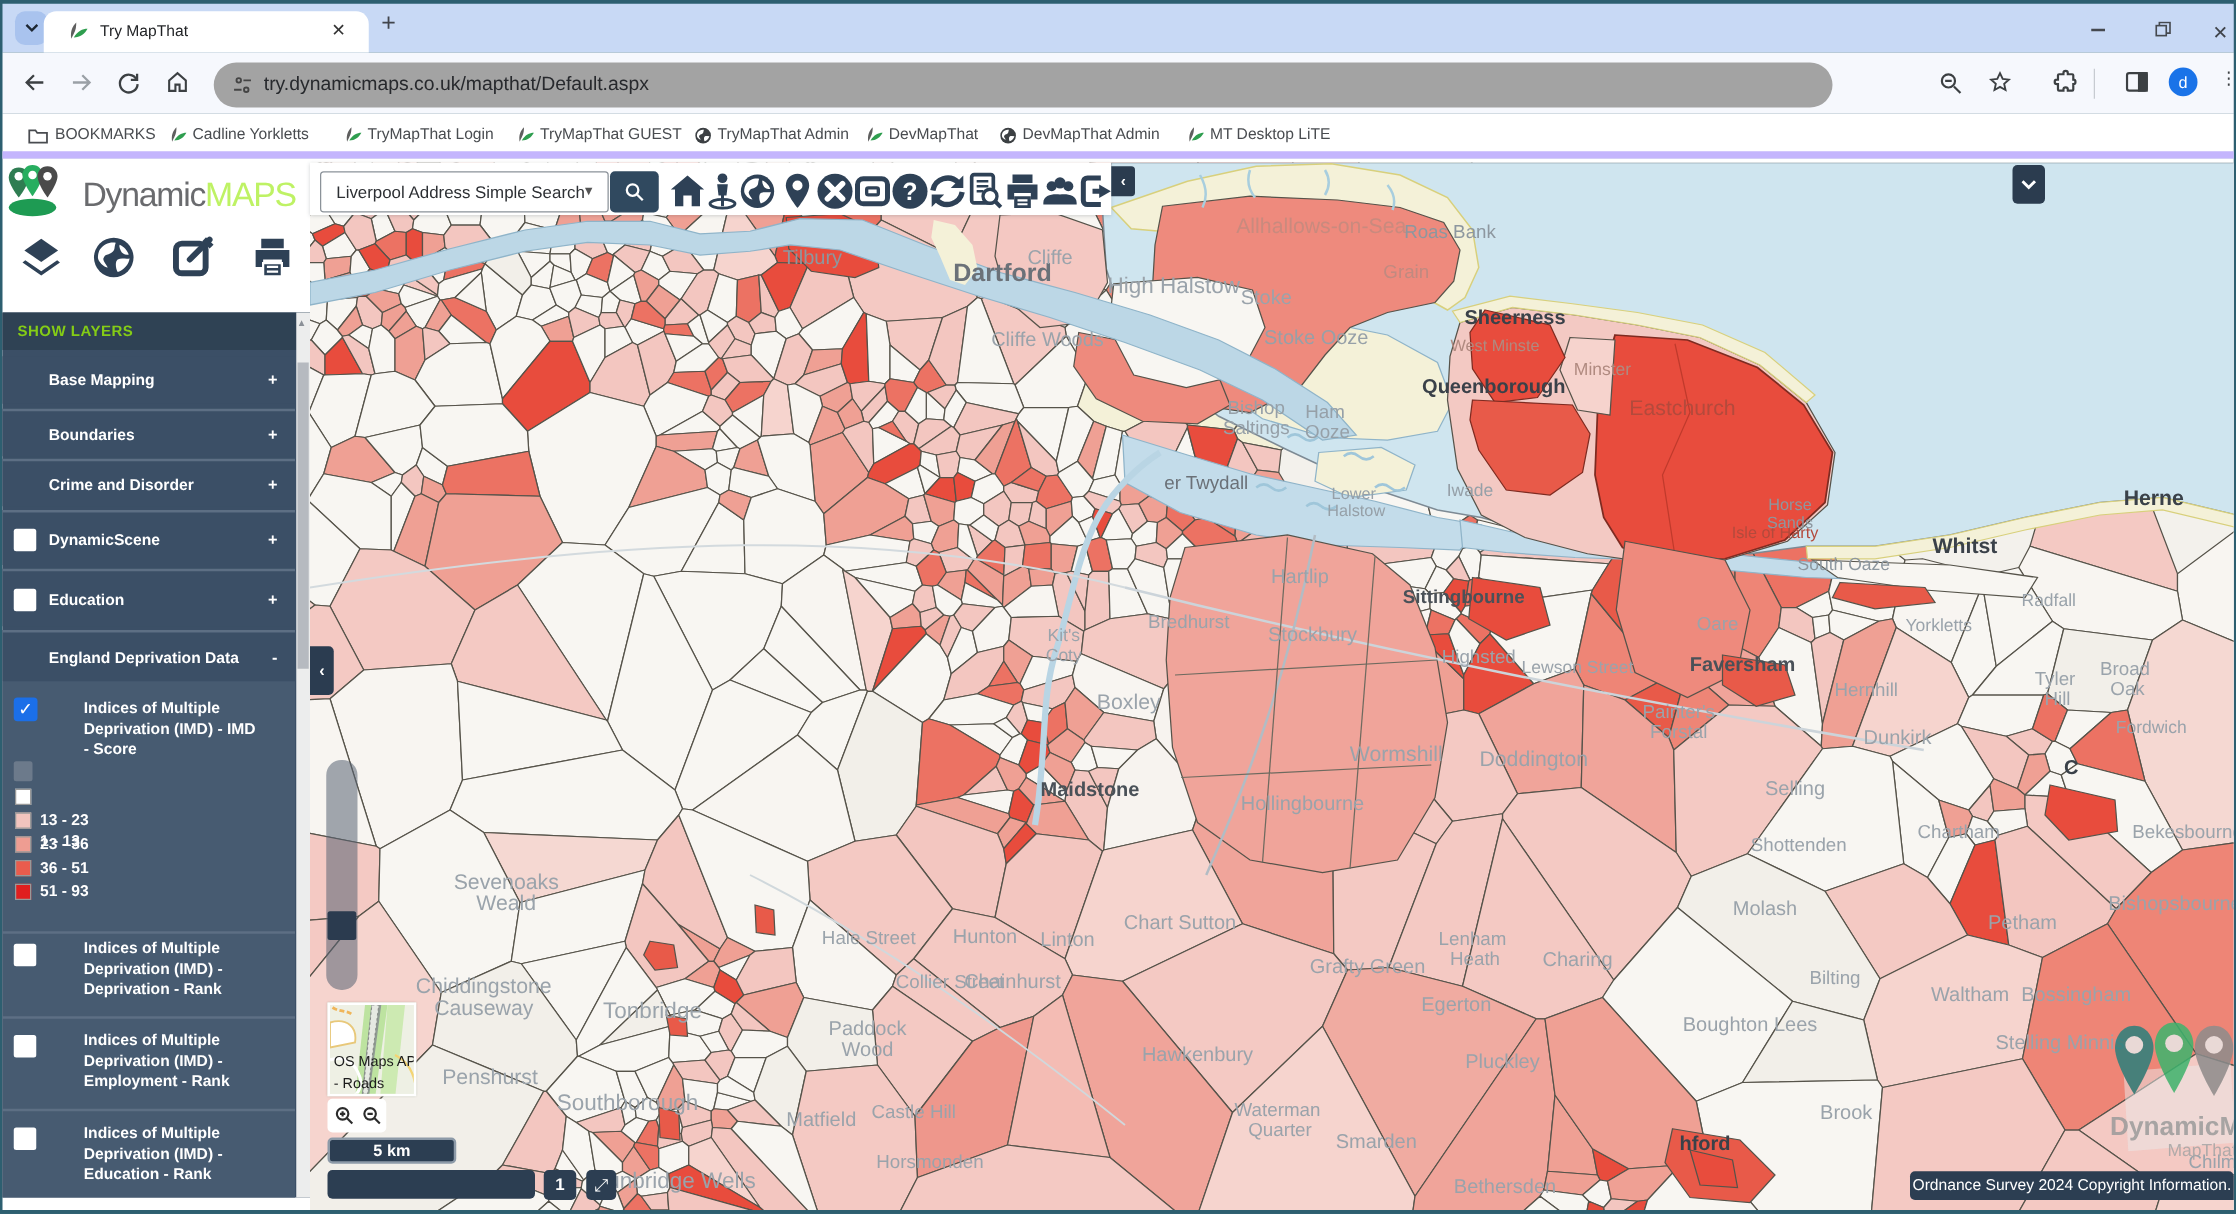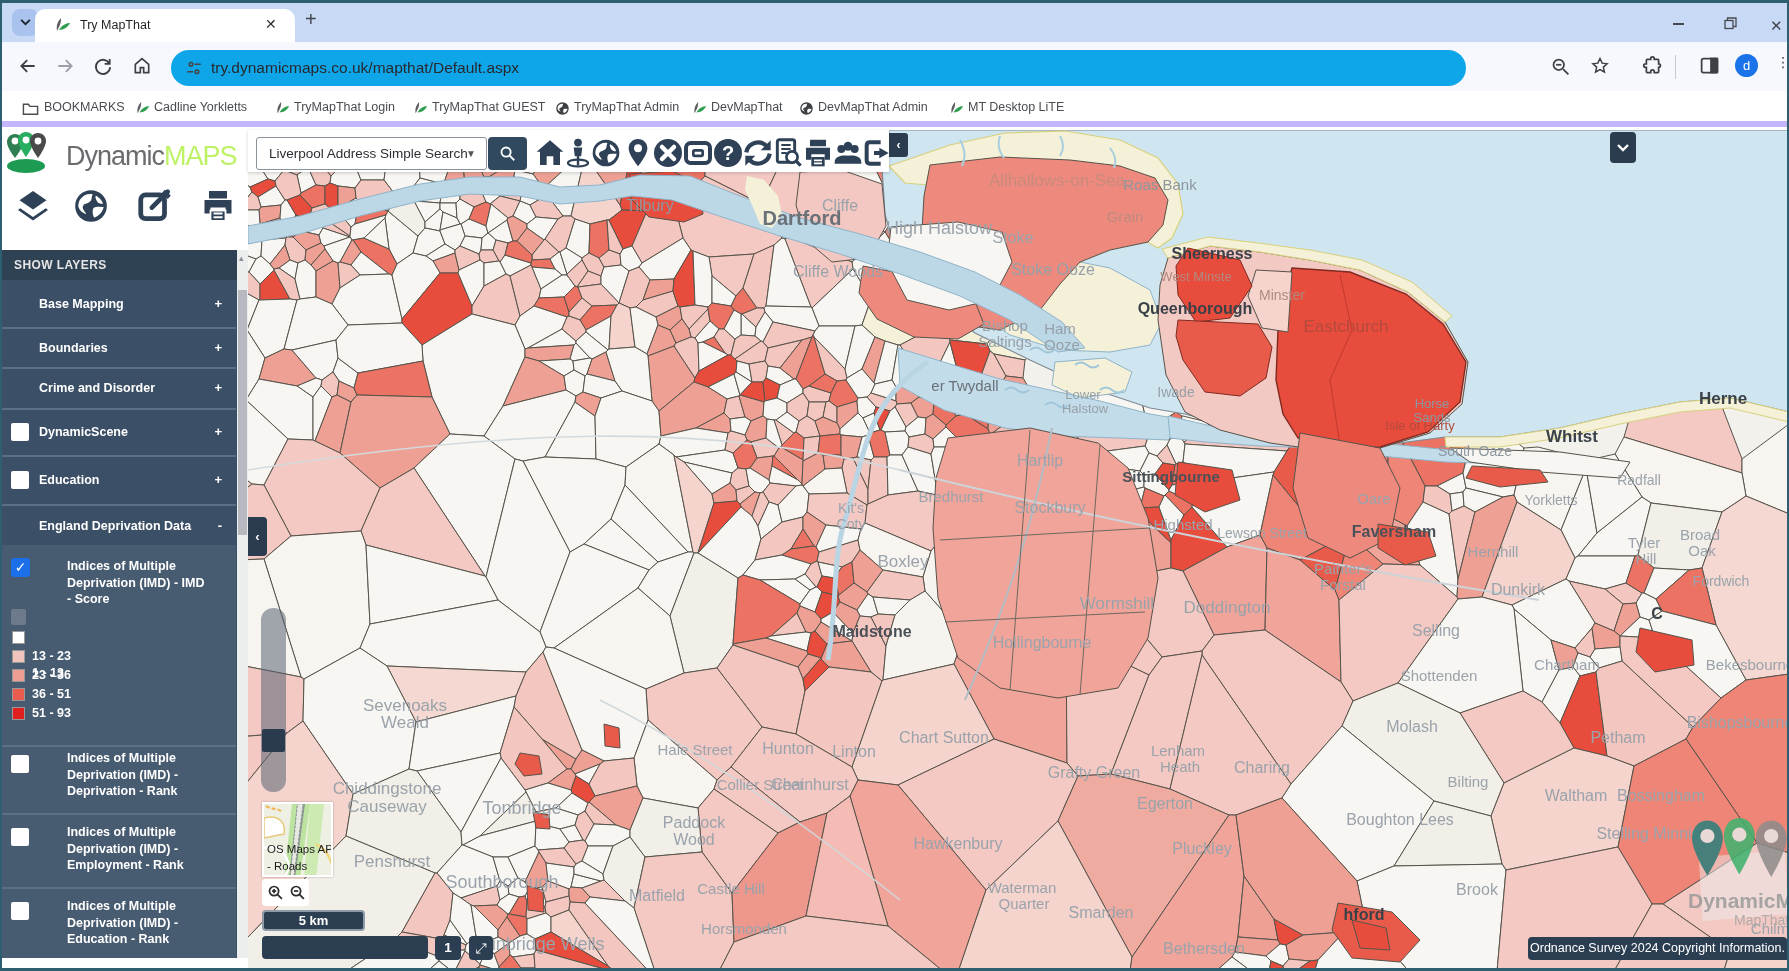--- a/index.html
+++ b/index.html
@@ -7,30 +7,30 @@
 #win{position:relative;width:1789px;height:971px;overflow:hidden;background:#2d5f70;}
 .abs{position:absolute;}
 
 #tabstrip{left:2px;top:3px;width:1785px;height:39px;background:#c8d9f5;}
 #chevbtn{left:10px;top:6px;width:26px;height:27px;background:#a9c3ee;border-radius:8px;color:#1d2733;font-size:13px;text-align:center;line-height:26px;font-weight:bold;}
 #tab{left:33px;top:6px;width:260px;height:33px;background:#ffffff;border-radius:10px 10px 0 0;}
 #tabtitle{left:45px;top:9px;font-size:12.5px;color:#1f2124;}
 #tabx{left:230px;top:7px;font-size:14px;color:#333;}
 #newtab{left:303px;top:5px;font-size:20px;color:#41454c;font-weight:300;}
 #toolbar{left:2px;top:42px;width:1785px;height:49px;background:#f6f8fd;}
-#urlpill{left:169px;top:8px;width:1295px;height:36px;background:#0ea5e9;border-radius:18px;text-decoration:underline;}
+#urlpill{left:169px;top:8px;width:1295px;height:36px;background:#a3a3a3;border-radius:18px;text-decoration:underline;}
 #urltext{left:40px;top:9px;font-size:15.5px;color:#27292d;}
 #bookbar{left:2px;top:91px;width:1785px;height:36px;background:#ffffff;border-bottom:6px solid #c4b5fd;}
 .bkitem{top:9px;font-size:12.5px;color:#494c50;white-space:nowrap;}
 
 .winctl{top:14px;color:#40454c;font-size:15px;}
 
 #appbg{left:2px;top:127px;width:1785px;height:841px;background:#ffffff;}
 #sidebar{left:2px;top:250px;width:246px;height:708px;background:#3b4f66;}
-#sideheader{left:0;top:0;width:246px;height:30px;background:#2f4254;color:#e5e5e5;font-size:12px;font-weight:bold;letter-spacing:.4px;line-height:30px;padding-left:12px;}
+#sideheader{left:0;top:0;width:246px;height:30px;background:#2f4254;color:#84cc16;font-size:12px;font-weight:bold;letter-spacing:.4px;line-height:30px;padding-left:12px;}
 .srow{left:0;width:234px;height:38px;background:#3b4f66;border-top:2px solid #5d6f84;color:#fff;font-size:12.5px;font-weight:bold;}
 .srow .lab{position:absolute;left:37px;top:12px;}
 .srow .plus{position:absolute;right:14px;top:11px;font-weight:bold;font-size:13px;}
 .cbx{position:absolute;left:9px;top:10px;width:18px;height:18px;background:#fff;border-radius:2px;}
 #expand{left:0;top:295px;width:234px;height:413px;background:#475b71;}
 .exrow{position:absolute;left:0;width:234px;color:#fff;font-size:12.5px;font-weight:bold;}
 .legsw{position:absolute;left:10px;width:13px;height:13px;border:1px solid #999;}
 .leglab{position:absolute;left:30px;font-size:12.5px;color:#fff;font-weight:bold;top:-1px;}
 #sscroll{left:237px;top:250px;width:11px;height:708px;background:#eceded;}
 #sthumb{left:1px;top:40px;width:9px;height:245px;background:#b6bac0;position:absolute;}

